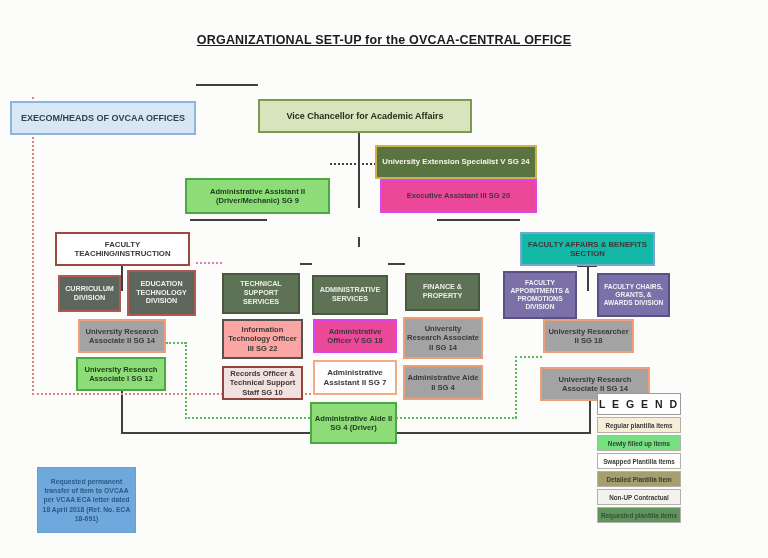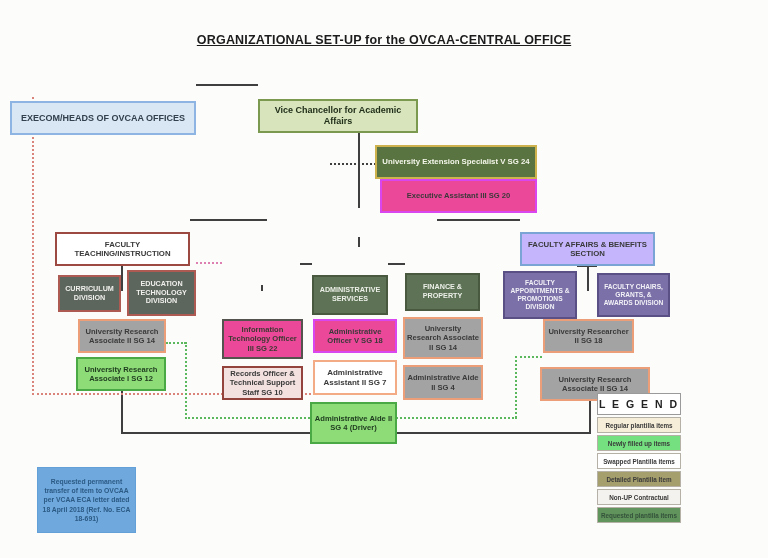--- a/index.html
+++ b/index.html
@@ -7,26 +7,26 @@
   #canvas{position:relative;width:768px;height:558px;background:#fcfcfb;overflow:hidden;margin:0 auto;}
   #title{position:absolute;left:0;right:0;top:33px;text-align:center;font-size:12.5px;font-weight:bold;color:#1c1c1c;text-decoration:underline;letter-spacing:.2px;}
   .box{position:absolute;display:flex;align-items:center;justify-content:center;text-align:center;font-weight:bold;box-sizing:border-box;padding:15px 2px;line-height:1.22;font-size:7.6px;margin-top:28px;}
   .s-blue{background:#d9e7f5;border:2px solid #8db4e2;color:#33404d;font-size:9px;}
   .s-greenlight{background:#d7e4bc;border:2px solid #7b9a50;color:#22301a;font-size:9px;}
   .s-darkgreen-yellow{background:#597440;border:2px solid #cdb24e;color:#f4f6ea;font-size:7.8px;}
   .s-brightgreen{background:#8edc78;border:2px solid #4aa845;color:#1e3a1e;}
   .s-white-gray{background:#ec4899;border:2px solid #d946ef;color:#3a3a3a;}
   .s-white-maroon{background:#ffffff;border:2px solid #9c4a41;color:#3a3a3a;font-size:7.8px;}
   .s-white-salmon{background:#ffffff;border:2px solid #f2ab85;color:#3a3a3a;font-size:8px;}
-  .s-white-blue{background:#c4b5fd;border:2px solid #7aa4d4;color:#3a3a3a;font-size:7.8px;}
+  .s-white-blue{background:#14b8a6;border:2px solid #7aa4d4;color:#3a3a3a;font-size:7.8px;}
   .s-dark-red{background:#5d665c;border:2px solid #ad5a52;color:#f0f0ee;font-size:7.2px;}
   .s-darksage{background:#5e7355;border:2px solid #49593f;color:#ecefe8;font-size:7.2px;}
   .s-purple{background:#7b70a8;border:2px solid #5b5086;color:#f2f1f7;font-size:6.6px;}
   .s-cream{background:#a3a3a3;border:2px solid #eb9e77;color:#3a3a3a;}
-  .s-khaki{background:#ec4899;border:2px solid #55534d;color:#3c3a33;}
+  .s-khaki{background:#fca5a5;border:2px solid #55534d;color:#3c3a33;}
   .s-pink{background:#f3e1e0;border:2px solid #94423c;color:#3a3a3a;}
   .hl{position:absolute;border-top:2px solid #3f3f3f;}
   .vl{position:absolute;border-left:2px solid #3f3f3f;}
   .dh{position:absolute;border-top:2px dotted #3f3f3f;}
   .dv{position:absolute;border-left:2px dotted #3f3f3f;}
   .c-red{border-color:#d9837b;}
   .c-pink{border-color:#de7fb2;}
   .c-green{border-color:#5cb85c;}
   #legend{position:absolute;left:597px;top:393px;width:84px;display:flex;flex-direction:column;gap:2px;}
   #legend .lg-title{background:#fff;border:1px solid #9a9a9a;height:20px;display:flex;align-items:center;justify-content:center;font-weight:bold;font-size:10.5px;letter-spacing:2px;color:#222;}
@@ -71,29 +71,31 @@
   <div class="dh c-pink" style="left:196px;top:262px;width:26px;"></div>
   <div class="dv c-red" style="left:32px;top:97px;height:298px;"></div>
   <div class="dh c-red" style="left:32px;top:393px;width:279px;"></div>
   <div class="dh c-green" style="left:166px;top:342px;width:20px;"></div>
   <div class="dv c-green" style="left:185px;top:342px;height:77px;"></div>
   <div class="dh c-green" style="left:185px;top:417px;width:332px;"></div>
   <div class="dv c-green" style="left:515px;top:356px;height:62px;"></div>
   <div class="dh c-green" style="left:515px;top:356px;width:27px;"></div>
 
   <div class="box s-blue" style="left:10px;top:73px;width:186px;height:24px;">EXECOM/HEADS OF OVCAA OFFICES</div>
-  <div class="box s-greenlight" style="left:258px;top:71px;width:160px;height:28px;">Vice Chancellor for Academic Affairs</div>
+  <div class="box s-greenlight" style="left:258px;top:71px;width:214px;height:28px;">Vice Chancellor for Academic Affairs</div>
   <div class="box s-darkgreen-yellow" style="left:375px;top:117px;width:162px;height:24px;">University Extension Specialist V SG 24</div>
+  <div class="box s-brightgreen" style="left:185px;top:150px;width:145px;height:36px;">Administrative Assistant II (Driver/Mechanic) SG 9</div>
   <div class="box s-white-gray" style="left:380px;top:151px;width:157px;height:30px;">Executive Assistant III SG 20</div>
 
   <div class="box s-white-maroon" style="left:55px;top:204px;width:135px;height:34px;">FACULTY TEACHING/INSTRUCTION</div>
   <div class="box s-white-blue" style="left:520px;top:204px;width:135px;height:32px;">FACULTY AFFAIRS &amp; BENEFITS SECTION</div>
 
   <div class="box s-dark-red" style="left:58px;top:247px;width:63px;height:37px;">CURRICULUM DIVISION</div>
   <div class="box s-dark-red" style="left:127px;top:242px;width:69px;height:46px;">EDUCATION TECHNOLOGY DIVISION</div>
+  <div class="box s-darksage" style="left:222px;top:245px;width:78px;height:41px;">TECHNICAL SUPPORT SERVICES</div>
   <div class="box s-darksage" style="left:312px;top:247px;width:76px;height:40px;">ADMINISTRATIVE SERVICES</div>
   <div class="box s-darksage" style="left:405px;top:245px;width:75px;height:38px;">FINANCE &amp; PROPERTY</div>
   <div class="box s-purple" style="left:503px;top:243px;width:74px;height:48px;">FACULTY APPOINTMENTS &amp; PROMOTIONS DIVISION</div>
   <div class="box s-purple" style="left:597px;top:245px;width:73px;height:44px;">FACULTY CHAIRS, GRANTS, &amp; AWARDS DIVISION</div>
 
   <div class="box s-cream" style="left:78px;top:291px;width:88px;height:32px;">University Research Associate II SG 14</div>
   <div class="box s-brightgreen" style="left:76px;top:329px;width:90px;height:32px;">University Research Associate I SG 12</div>
 
   <div class="box s-khaki" style="left:222px;top:291px;width:81px;height:40px;">Information Technology Officer III SG 22</div>
   <div class="box s-pink" style="left:222px;top:338px;width:81px;height:33px;">Records Officer &amp; Technical Support Staff SG 10</div>

